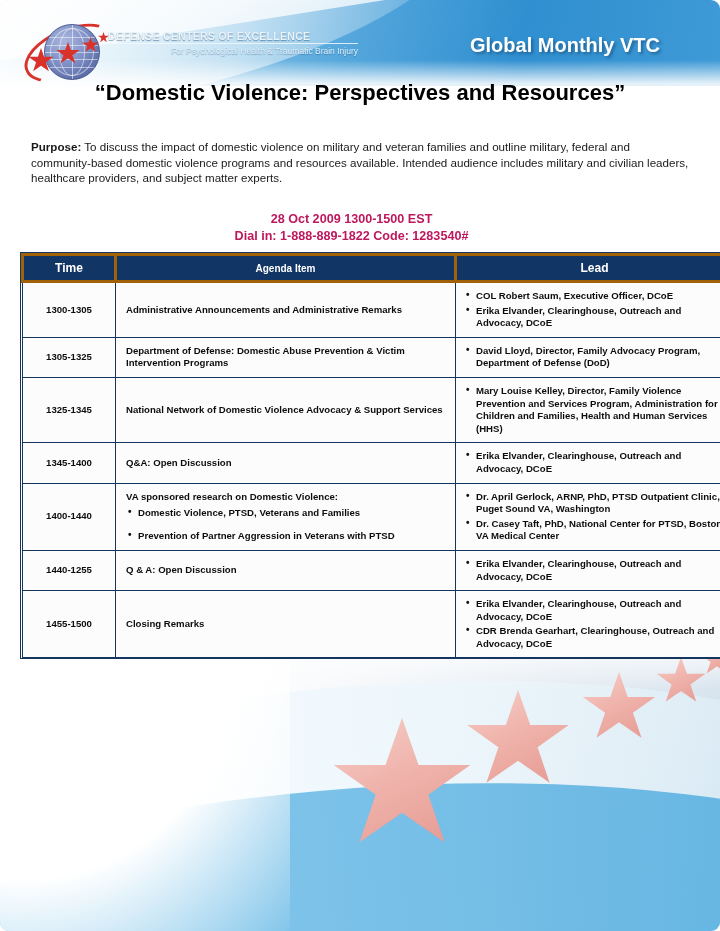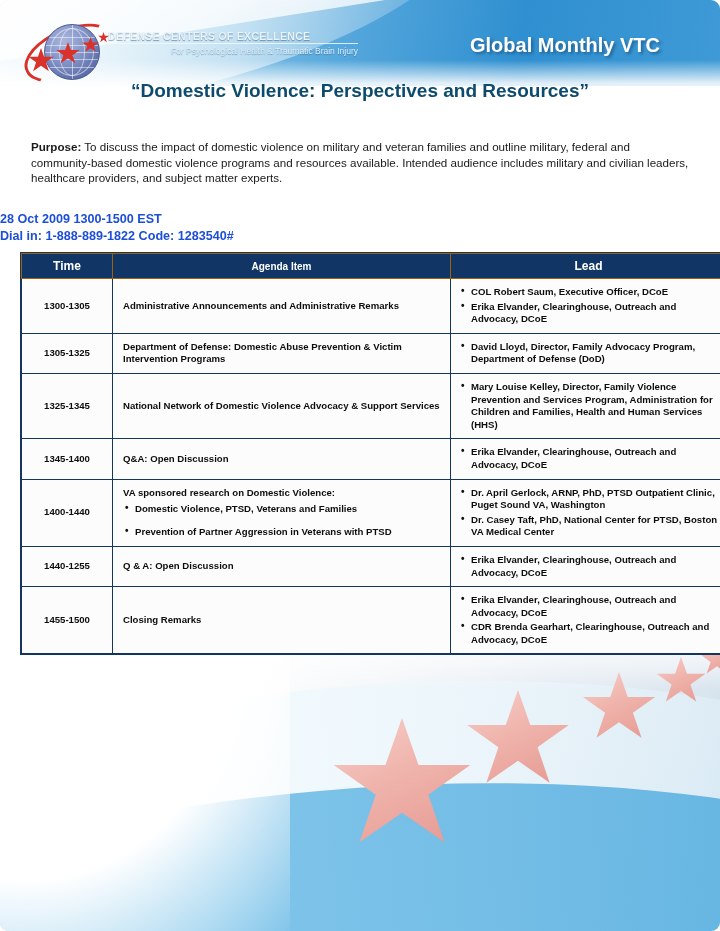--- a/index.html
+++ b/index.html
@@ -188,61 +188,61 @@
     text-shadow: 2px 2px 3px rgba(20,60,100,0.55);
     white-space: nowrap;
   }
 
   
   .doc-title {
     position: absolute;
     left: 0; top: 80px;
     width: 720px;
     text-align: center;
-    font-size: 19px;
-    font-weight: bold;
-    color: #0c4a6e;
+    font-size: 22px;
+    font-weight: bold;
+    color: #000000;
   }
   .purpose {
     position: absolute;
     left: 31px; top: 139px;
     width: 660px;
     font-size: 11.6px;
     line-height: 15.5px;
     color: #1a1a1a;
     text-align: left;
   }
   .purpose b { font-weight: bold; }
 
   .meeting-info {
     position: absolute;
     left: 0; top: 211px;
     width: 703px;
-    text-align: left;
+    text-align: center;
     font-size: 12.6px;
     font-weight: bold;
     line-height: 17px;
-    color: #1d4ed8;
+    color: #be185d;
   }
 
   
   table.agenda {
     position: absolute;
     left: 21px; top: 253px;
     width: 678px;
     border-collapse: collapse;
     table-layout: fixed;
     background: #ffffff;
     box-shadow: 0 0 0 1px #16365f;
   }
   table.agenda th {
     background: #113564;
     color: #ffffff;
     font-weight: bold;
-    border: 1px solid #a16207;
+    border: 3px solid #a16207;
     padding: 5px 4px;
     text-align: center;
     vertical-align: middle;
   }
   th.th-time { font-size: 12px; width: 82px; }
   th.th-item { font-size: 10px; width: 329px; margin-left: 45px; }
   th.th-lead { font-size: 12px; width: 267px; }
 
   table.agenda td {
     border: 1px solid #14365e;

